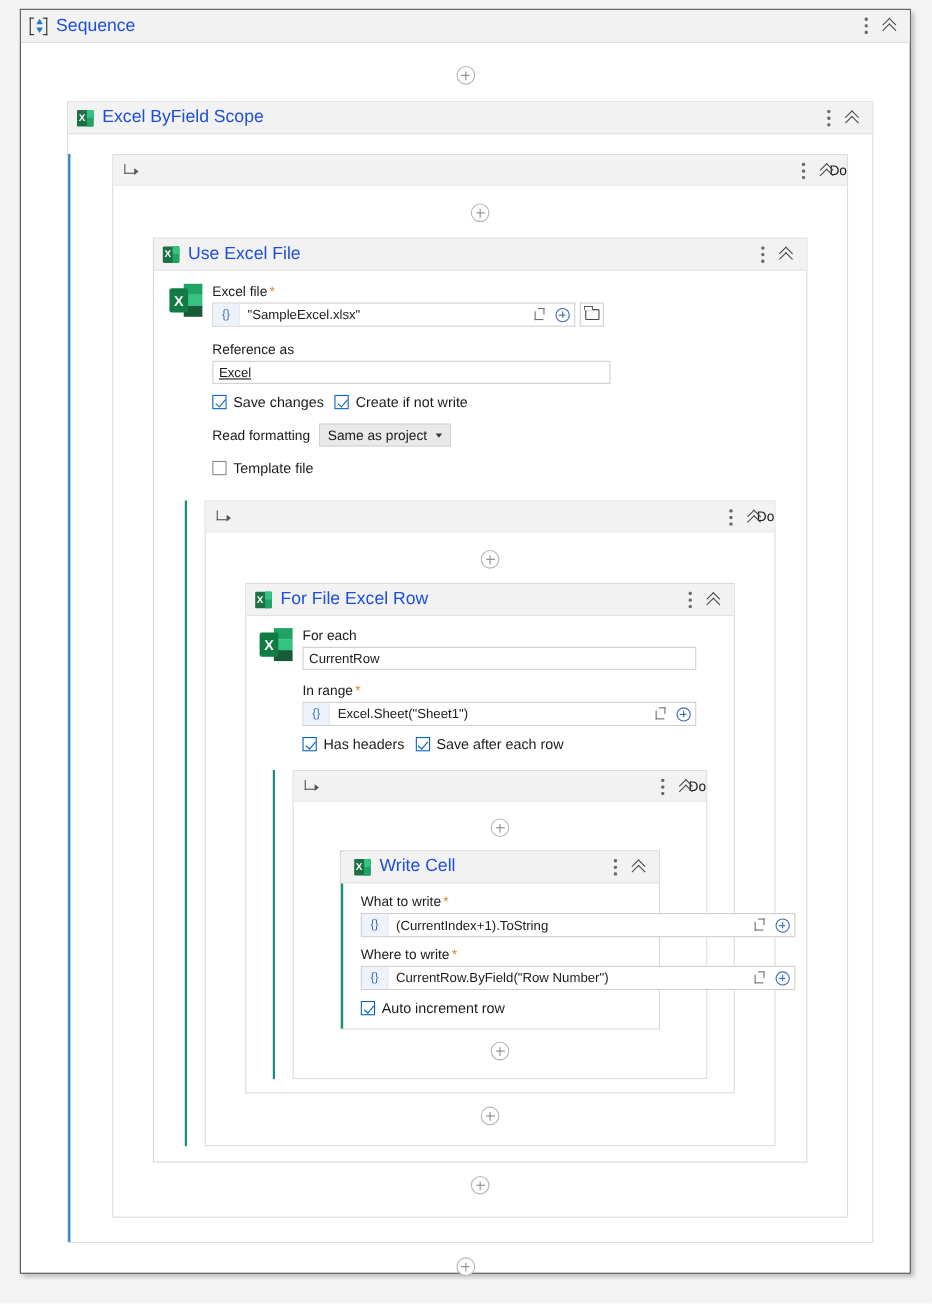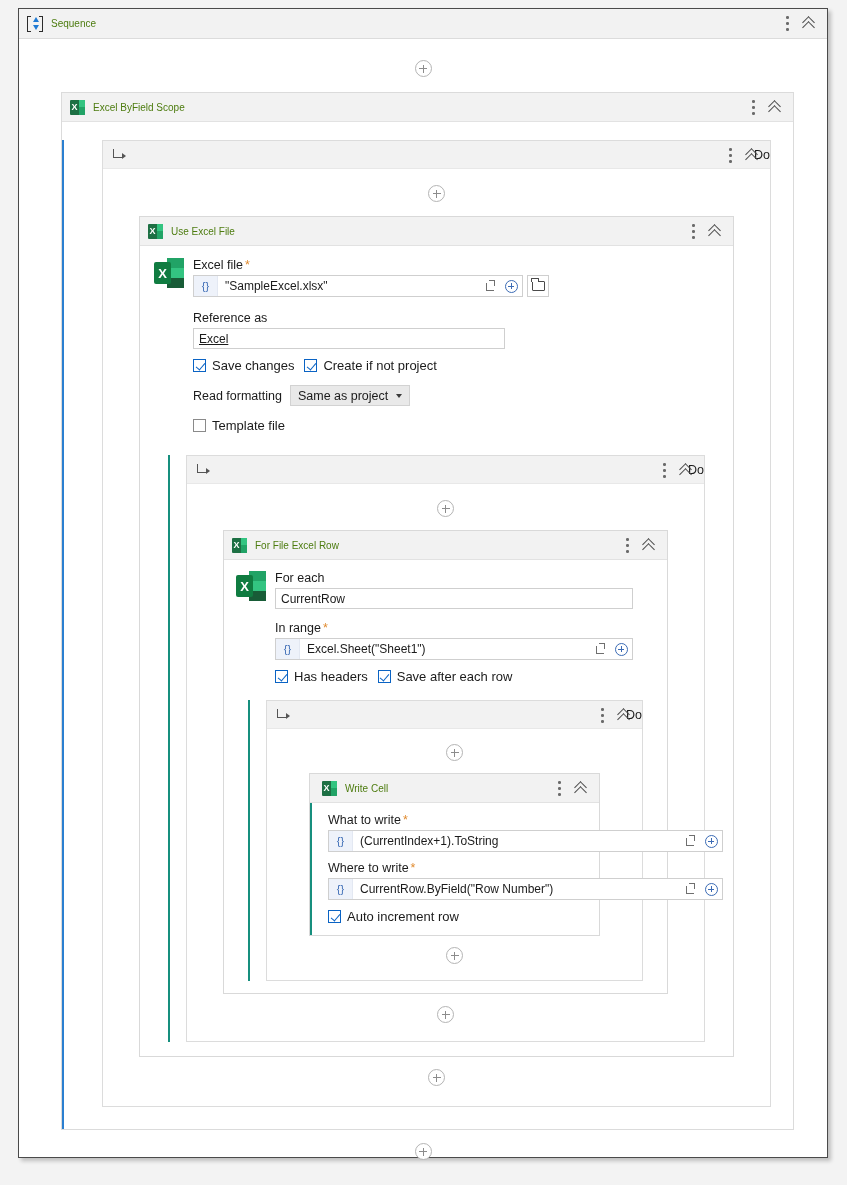--- a/index.html
+++ b/index.html
@@ -26,21 +26,21 @@
   
   .card { background:#ffffff; border:1px solid #d9d9d9; }
   .card-header {
     height: 29px;
     background:#f2f2f2;
     border-bottom:1px solid #e2e2e2;
     display:flex; align-items:center;
     padding-left:8px;
     position:relative;
   }
-  .card-title { font-size:10px; color:#4d7c0f; margin-left:8px; white-space:nowrap; }
+  .card-title { font-size:16px; color:#1d4ed8; margin-left:8px; white-space:nowrap; }
   .hdr-icons { position:absolute; right:9px; top:0; height:29px; display:flex; align-items:center; gap:14px; }
 
   
   .kebab { width:3px; height:15px; position:relative; }
   .kebab i { position:absolute; left:0; width:2.6px; height:2.6px; border-radius:50%; background:#6a6a6a; }
   .kebab i:nth-child(1){ top:0; } .kebab i:nth-child(2){ top:6px; } .kebab i:nth-child(3){ top:12px; }
 
   
   .chev { width:15px; height:15px; position:relative; }
   .chev b {
@@ -286,29 +286,29 @@
                                 <span class="c"></span>
                               </span>
                           </span>
                         </div>
                         <span class="ic-folder">
                             <span class="f"></span>
                           </span>
                       </div>
 
                       <div class="field-label" style="margin-top:14px;">Reference as</div>
-                      <div class="txtbox" style="width:312px;text-decoration:underline;">
+                      <div class="txtbox" style="width:362px;text-decoration:underline;">
                         <span>Excel</span>
                       </div>
 
                       <div class="cbrow" style="margin-top:9px;gap:10px;">
                         <span class="cb on"></span>
                         <span class="cb-label" style="margin-left:-4px;">Save changes</span>
                         <span class="cb on"></span>
-                        <span class="cb-label" style="margin-left:-4px;">Create if not project</span>
+                        <span class="cb-label" style="margin-left:-4px;">Create if not write</span>
                       </div>
 
                       <div style="display:flex;align-items:center;gap:8px;margin-top:12px;">
                         <span class="field-label" style="margin:0;">Read formatting</span>
                         <span class="ddl">
                           <span>Same as project</span>
                           <span class="cd"></span>
                         </span>
                       </div>
 

